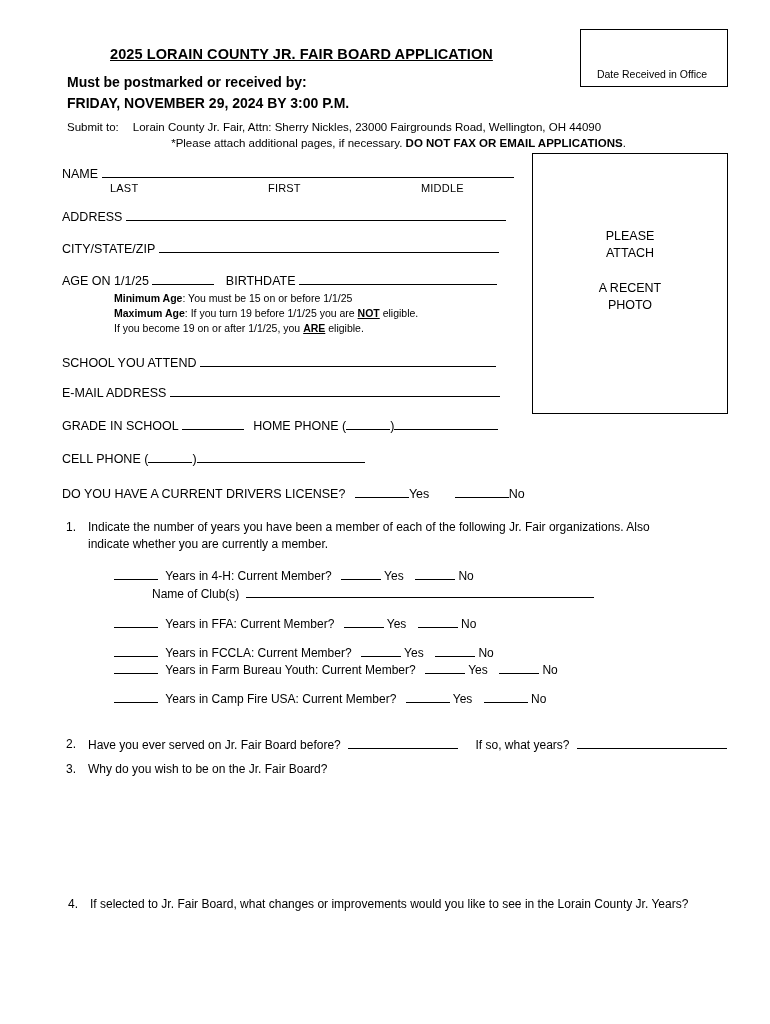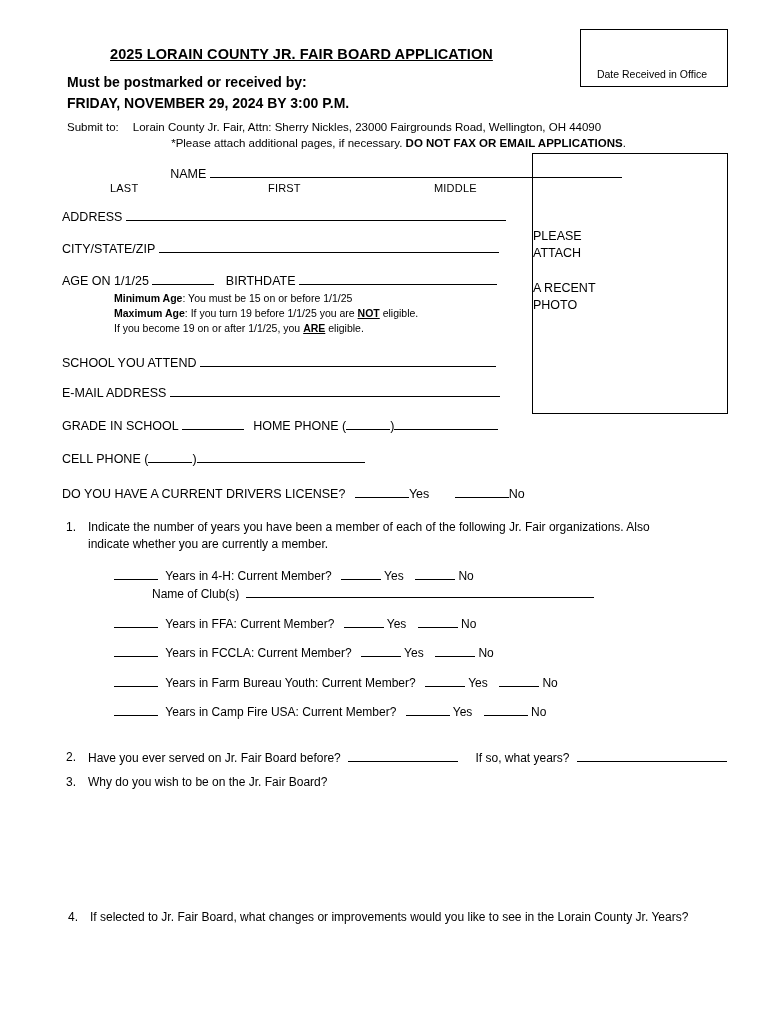--- a/index.html
+++ b/index.html
@@ -71,36 +71,37 @@
 
   
   .photo-box {
     position: absolute;
     right: 42px;
     top: 153px;
     width: 196px;
     height: 261px;
     border: 1px solid #000;
     box-sizing: border-box;
+    text-align: center;
     font-size: 12.5px;
     line-height: 1.35;
   }
   .photo-box .t1 { margin-top: 74px; }
   .photo-box .t2 { margin-top: 18px; }
 
   
   .fields {
     margin-top: 16px;
     font-size: 12.5px;
   }
   .frow {
     margin-top: 11px;
     white-space: nowrap;
   }
-  .frow:first-child { margin-top: 0; text-align: center; }
+  .frow:first-child { margin-top: 0; }
   .rule {
     display: inline-block;
     border-bottom: 1px solid #000;
     height: 12px;
     vertical-align: baseline;
   }
   .sublabels {
     font-size: 11px;
     margin: 1px 0 0 48px;
     letter-spacing: 0.2px;
@@ -175,21 +176,21 @@
     <div>PHOTO</div>
   </div>
 
   <div class="fields">
 
     <div class="frow">
       <span>NAME</span>
       <span class="rule" style="width:412px"></span>
     </div>
     <div class="sublabels">
-      <span style="width:158px">LAST</span><span style="width:166px">FIRST</span><span>MIDDLE</span>
+      <span style="width:158px">LAST</span><span style="width:153px">FIRST</span><span>MIDDLE</span>
     </div>
 
     <div class="frow" style="margin-top:14px">
       <span>ADDRESS</span>
       <span class="rule" style="width:380px"></span>
     </div>
 
     <div class="frow" style="margin-top:16px">
       <span>CITY/STATE/ZIP</span>
       <span class="rule" style="width:340px"></span>
@@ -277,21 +278,21 @@
 
       <div class="org-row" style="margin-top:13px">
         <span class="ul" style="width:44px"></span>
         <span style="margin-left:4px">Years in FCCLA:  Current Member?</span>
         <span class="ul" style="width:40px;margin-left:6px"></span>
         <span>Yes</span>
         <span class="ul" style="width:40px;margin-left:8px"></span>
         <span>No</span>
       </div>
 
-      <div class="org-row" style="margin-top:14px">
+      <div class="org-row" style="margin-top:1px">
         <span class="ul" style="width:44px"></span>
         <span style="margin-left:4px">Years in Farm Bureau Youth:  Current Member?</span>
         <span class="ul" style="width:40px;margin-left:6px"></span>
         <span>Yes</span>
         <span class="ul" style="width:40px;margin-left:8px"></span>
         <span>No</span>
       </div>
 
       <div class="org-row" style="margin-top:13px">
         <span class="ul" style="width:44px"></span>

